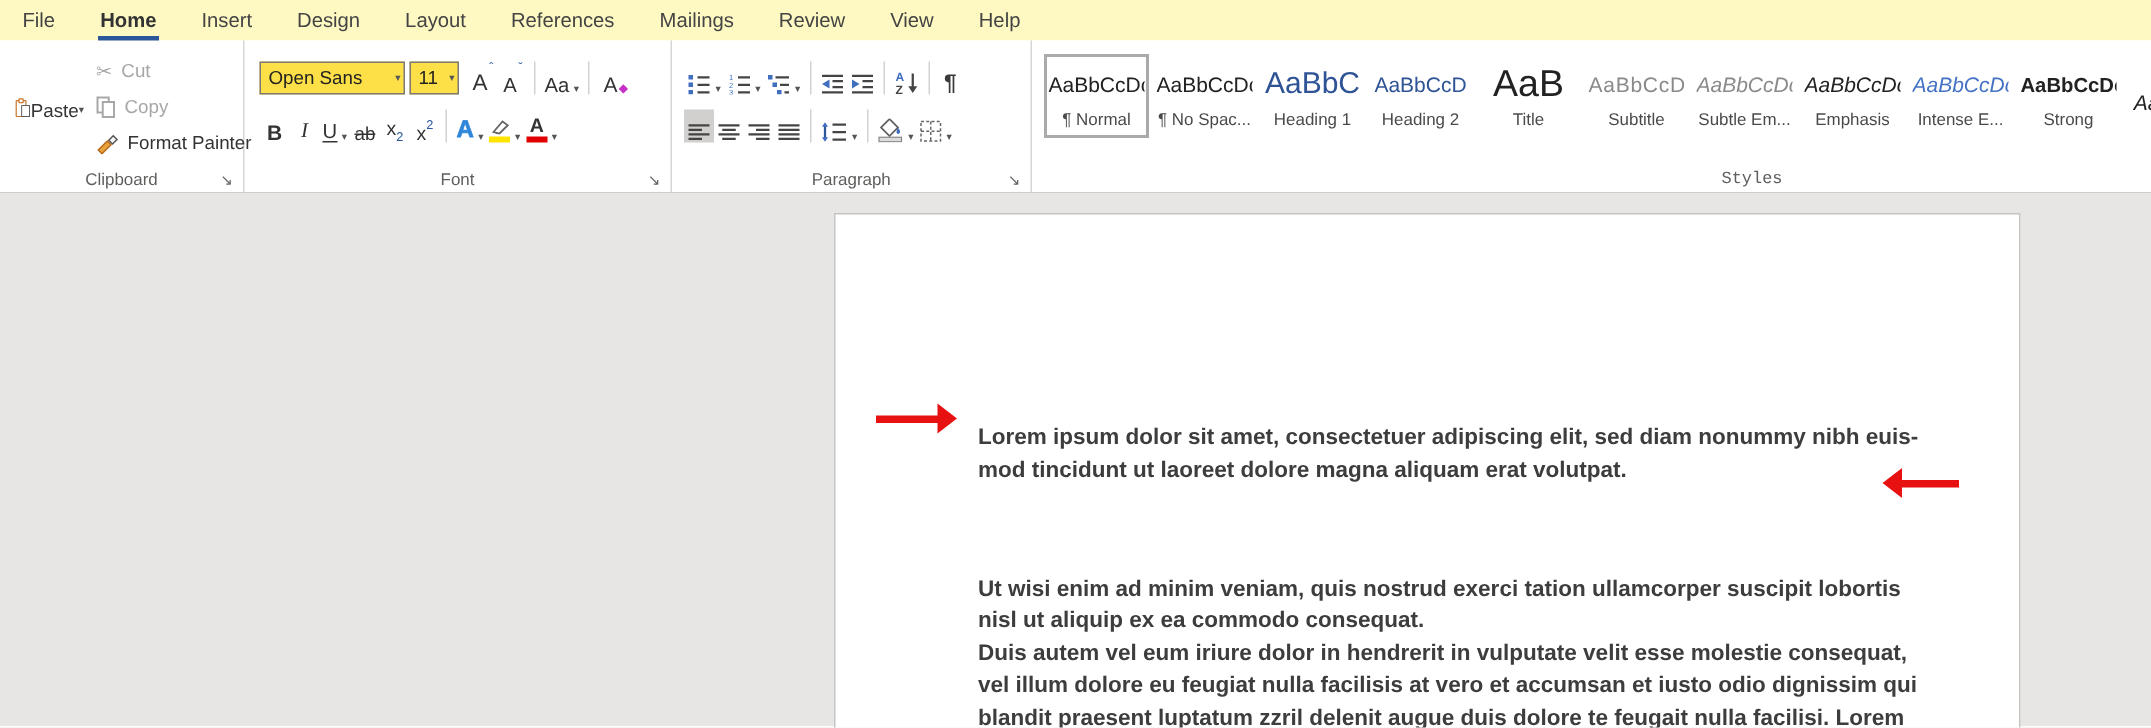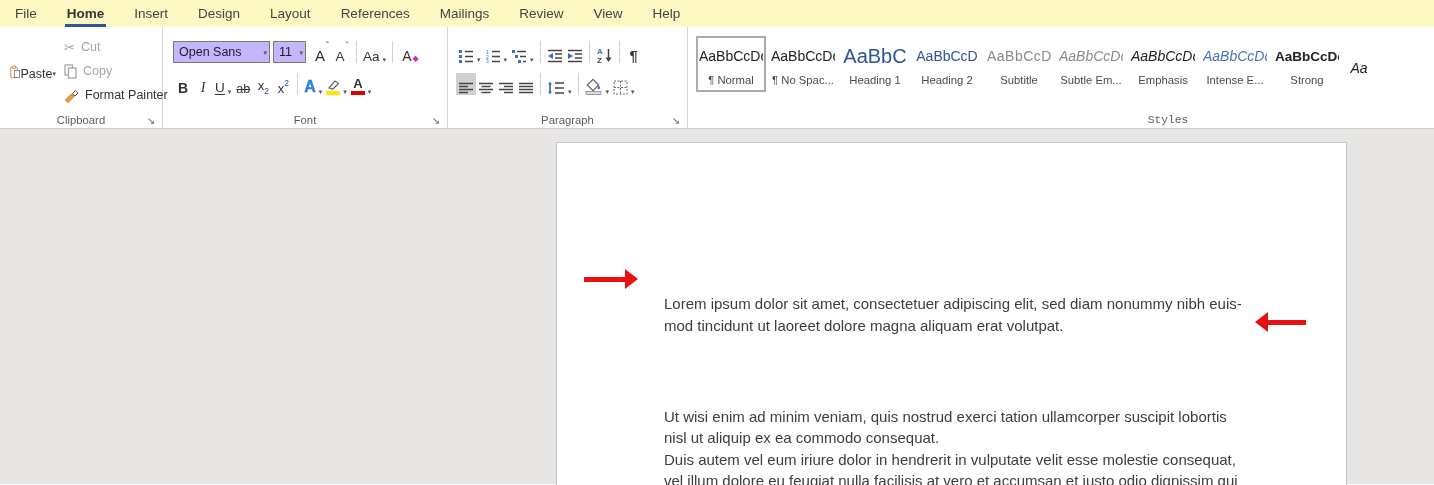--- a/index.html
+++ b/index.html
@@ -29,21 +29,21 @@
   .cc-col { display:flex; flex-direction:column; margin-left:8px; margin-top:2px; }
   .sbtn { display:flex; align-items:center; gap:6px; height:24px; font-size:12.5px; color:#333; white-space:nowrap; }
   .sbtn.disabled { color:#a8a7a6; }
   .sbtn .glyph { font-size:13px; line-height:1; }
   .sbtn.disabled .glyph { color:#a8a7a6; }
 
   
   .group.font { width:285px; padding:13px 6px 18px 10px; }
   .frow { display:flex; align-items:center; height:24px; }
   .frow + .frow { margin-top:8px; }
-  .combo { border:1px solid #7a7a7a; height:22px; display:flex; align-items:center; padding:0 2px 0 5px; font-size:12.5px; color:#222; background:#c4b5fd; }
+  .combo { border:1px solid #7a7a7a; height:22px; display:flex; align-items:center; padding:0 2px 0 5px; font-size:12.5px; color:#222; background:#fde047; }
   .combo .chev { margin-left:auto; padding-left:4px; }
   .combo.name { width:97px; }
   .combo.size { width:33px; margin-left:3px;justify-content:center; }
   .g-big { font-size:15px; font-weight:400; }
   .g-med { font-size:13.5px; }
   .mark-up { font-size:9px; color:#2b579a; margin-left:1px; align-self:flex-start; line-height:8px; }
   .b-bold { font-weight:700; font-size:14px; }
   .b-italic { font-style:italic; font-family:"Liberation Serif", serif; font-size:14px; }
   .b-under { font-size:13.5px; border-bottom:1.6px solid #333; line-height:15px; }
   .b-strike { font-size:12.5px; text-decoration:line-through; }
@@ -82,21 +82,21 @@
   .chip.intense .preview { color:#4472C4; font-style:italic; }
   .chip.strong .preview { font-weight:700; font-size:13.5px; }
   .chip.partial { width:30px; }
   .chip.partial .preview { font-style:italic; }
   .styles .grp-label { left:420px; right:auto; width:120px;font-family:Liberation Mono, monospace; }
 
   
   .docarea { position:relative; height:355px; background:#e7e6e5; }
   .page { position:absolute; left:556px; top:13px; width:791px; height:400px; background:#fff; border:1px solid #c6c4c2; }
   .textblock { position:absolute; left:91px; top:91px; font-size:15px; line-height:21.6px; color:#3d3d3d; white-space:pre; }
-  .textblock p { margin:16px; }
+  .textblock p { margin:4px;font-weight:bold; }
   .textblock p + p { margin-top:10px; }
 
   
   .arrow { position:absolute; }
   .arrow .shaft { position:absolute; top:8px; height:5px; background:#e81111; }
   .arrow .head { position:absolute; top:0; width:0; height:0; border-top:10px solid transparent; border-bottom:10px solid transparent; }
   .arrow.point-right { left:584px; top:140px; width:54px; height:20px; }
   .arrow.point-right .shaft { left:0; width:42px; }
   .arrow.point-right .head { right:0; border-left:13px solid #e81111; }
   .arrow.point-left { left:1255px; top:183px; width:51px; height:20px; }
@@ -381,20 +381,24 @@
           <span class="clabel">¶ No Spac...</span>
         </div>
         <div class="chip h1">
           <span class="preview">AaBbC</span>
           <span class="clabel">Heading 1</span>
         </div>
         <div class="chip h2">
           <span class="preview">AaBbCcD</span>
           <span class="clabel">Heading 2</span>
         </div>
+        <div class="chip title">
+          <span class="preview">AaB</span>
+          <span class="clabel">Title</span>
+        </div>
         <div class="chip subtitle">
           <span class="preview">AaBbCcD</span>
           <span class="clabel">Subtitle</span>
         </div>
         <div class="chip subtle">
           <span class="preview">AaBbCcDc</span>
           <span class="clabel">Subtle Em...</span>
         </div>
         <div class="chip emphasis">
           <span class="preview">AaBbCcDc</span>

